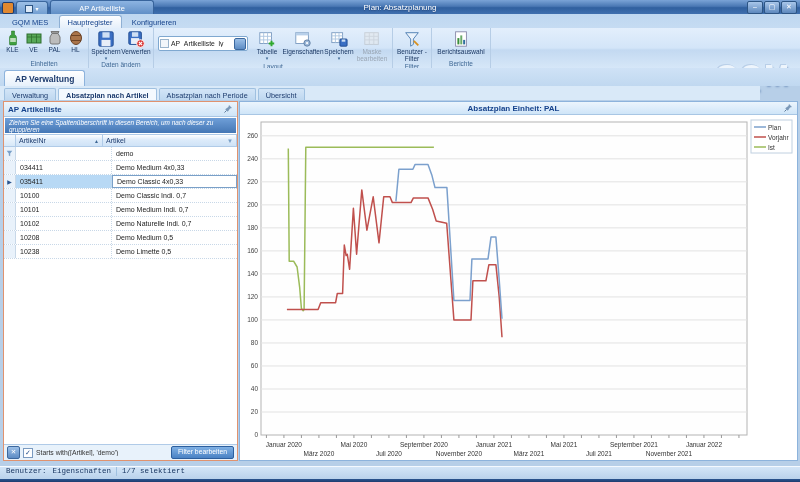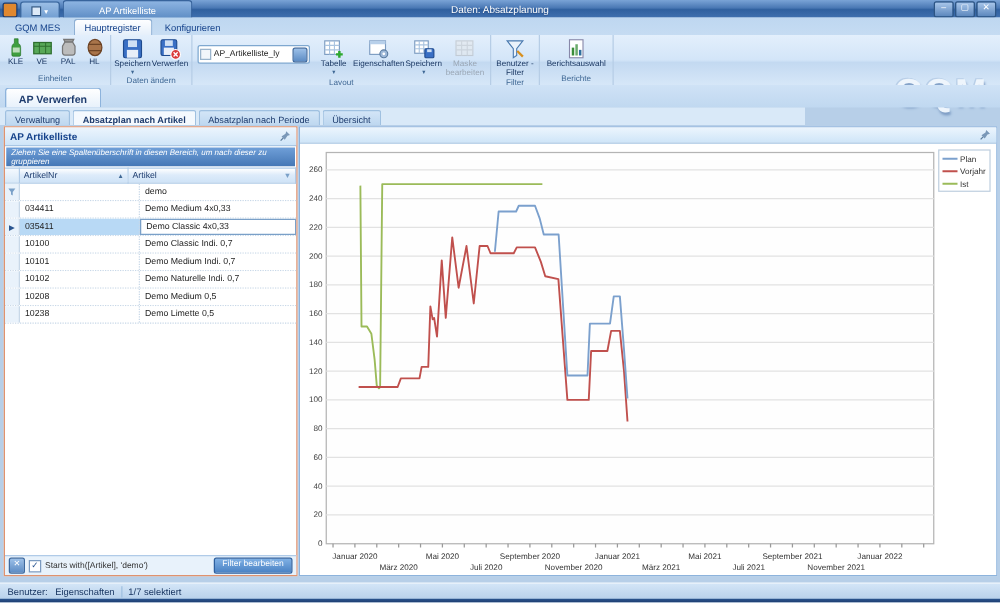--- a/index.html
+++ b/index.html
@@ -48,21 +48,21 @@
   #layout-combo .cbtn{width:10px;height:10px;background:linear-gradient(180deg,#9cc0e8,#5d8cc4);
     border:1px solid #3c689e;border-radius:2px;}
   #gqm-logo{position:absolute;right:10px;top:30px;font-size:30px;font-weight:bold;letter-spacing:1px;
     color:#eef5fc;text-shadow:1px 2px 2px #7d9cc4, -1px -1px 0 #b9cfe8;font-family:"Liberation Sans",sans-serif;}
 
   
   #doc-strip{left:0;top:68px;width:800px;height:18px;background:linear-gradient(180deg,#cfe2f6,#c0d8f0);}
   #main-tab{left:4px;bottom:0;height:15px;padding:0 10px;display:flex;align-items:center;position:absolute;
     background:linear-gradient(180deg,#ffffff,#e7f1fb);border:1px solid #8db3dc;border-bottom:none;
     border-radius:3px 3px 0 0;font-size:8.5px;font-weight:bold;color:#1e3c6e;}
-  #sub-strip{left:0;top:86px;width:644px;height:14px;background:#d9e9f8;border-bottom:4px solid #0c4a6e;}
+  #sub-strip{left:0;top:86px;width:760px;height:14px;background:#d9e9f8;border-bottom:4px solid #0c4a6e;}
   .stab{height:12px;margin:2px 1px 0 1px;padding:0 7px;display:inline-flex;align-items:center;
     font-size:7.3px;color:#1e3c6e;background:linear-gradient(180deg,#d3e5f7,#bcd6ef);
     border:1px solid #9fc0e0;border-bottom:none;border-radius:2px 2px 0 0;}
   .stab.active{background:#f4f9fe;font-weight:bold;height:13px;margin-top:1px;}
 
   
   #main{left:0;top:100px;width:800px;height:362px;background:#b7cfe8;}
 
   
   #left-panel{left:3px;top:1px;width:233px;height:358px;background:#fff;border:1px solid #e0926e;
@@ -97,34 +97,34 @@
   #ff-btn{height:11px;padding:0 6px;background:linear-gradient(180deg,#7fb0e4,#4a82c4);border:1px solid #2d5f9e;
     border-radius:2px;color:#fff;font-size:6.8px;line-height:10px;}
 
   
   #right-panel{left:239px;top:1px;width:557px;height:358px;background:#fff;border:1px solid #8db3dc;
     display:flex;flex-direction:column;}
   #chart-area{flex:1;position:relative;}
 
   
   #statusbar{left:0;top:466px;width:800px;height:13px;border-top:1px solid #f4f9fe;
-    background:linear-gradient(180deg,#d3e5f7,#b7d0ea);display:flex;align-items:center;font-size:7.5px;color:#15325e;}
+    background:linear-gradient(180deg,#d3e5f7,#b7d0ea);display:flex;font-size:7.5px;color:#15325e;font-family:Liberation Mono, monospace;}
   #statusbar .sep{width:1px;height:9px;background:#9fc0e0;margin:0 5px;}
   #bottom-edge{left:0;top:479px;width:800px;height:3px;background:linear-gradient(180deg,#2a5590,#1e3c6e);}
 
   .icon16{width:16px;height:16px;}
   .icon20{width:20px;height:18px;}
   .pin{margin-left:auto;}
 </style>
 </head>
 <body>
 
 <div id="titlebar" class="abs">
   <div id="app-icon" class="abs"></div>
-  <div id="view-title" class="abs">Daten: Absatzplanung</div>
+  <div id="view-title" class="abs">Plan: Absatzplanung</div>
   <div id="qat-tab" class="abs">
     <span style="width:6px;height:6px;background:#dce9f7;border:1px solid #2d5584;display:inline-block;"></span>
     <span>▾</span>
   </div>
   <div id="doc-tab" class="abs">
     <span>AP Artikelliste</span>
   </div>
   <div id="win-buttons" class="abs">
     <div class="winbtn">–</div>
     <div class="winbtn">▢</div>
@@ -271,21 +271,21 @@
       </div>
     </div>
     <div class="rgroup-label">Berichte</div>
   </div>
 
   <div id="gqm-logo">GQM</div>
 </div>
 
 <div id="doc-strip" class="abs">
   <div id="main-tab">
-    <span>AP Verwerfen</span>
+    <span>AP Verwaltung</span>
   </div>
 </div>
 <div id="sub-strip" class="abs"><div class="stab" style="margin-left: 4px;">Verwaltung</div><div class="stab active">Absatzplan nach Artikel</div><div class="stab">Absatzplan nach Periode</div><div class="stab">Übersicht</div></div>
 
 <div id="main" class="abs">
 
   <div id="left-panel" class="abs">
     <div class="panel-header">
       <span class="panel-title">AP Artikelliste</span>
       <svg class="pin" width="10" height="10" viewBox="0 0 10 10">
@@ -356,20 +356,21 @@
     <div id="filter-footer">
       <div id="ff-close">✕</div>
       <div id="ff-check">✓</div>
       <div id="ff-expr">Starts with([Artikel], 'demo')</div>
       <div id="ff-btn">Filter bearbeiten</div>
     </div>
   </div>
 
   <div id="right-panel" class="abs">
     <div class="panel-header">
+      <span class="panel-title" style="text-align:center;">Absatzplan Einheit: PAL</span>
       <svg class="pin" width="10" height="10" viewBox="0 0 10 10">
           <path d="M6 1l3 3-2 .6L4.8 7.8 2.2 5.2 5.4 3z" fill="#7a98b8"></path>
           <path d="M1.5 8.5l2-2" stroke="#5a7a9a" stroke-width="1"></path>
         </svg>
     </div>
     <div id="chart-area">
       <svg id="chart-svg" width="555" height="343">
           <rect x="21" y="7" width="486" height="313" fill="#fefefe" stroke="#b4b4b4" stroke-width="1"></rect>
           <text x="18" y="322" text-anchor="end" font-size="6.5" fill="#444" font-family="Liberation Sans, sans-serif">0</text>
           <line x1="21" x2="507" y1="296.9852941176471" y2="296.9852941176471" stroke="#e2e2e2" stroke-width="1"></line>

